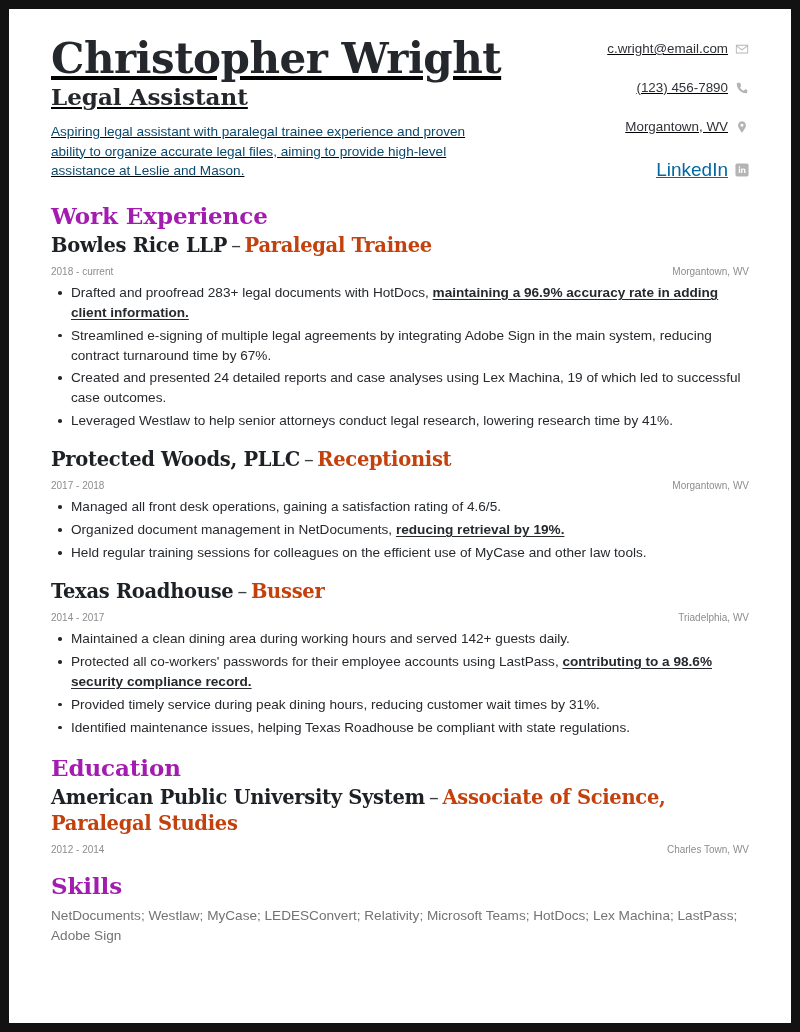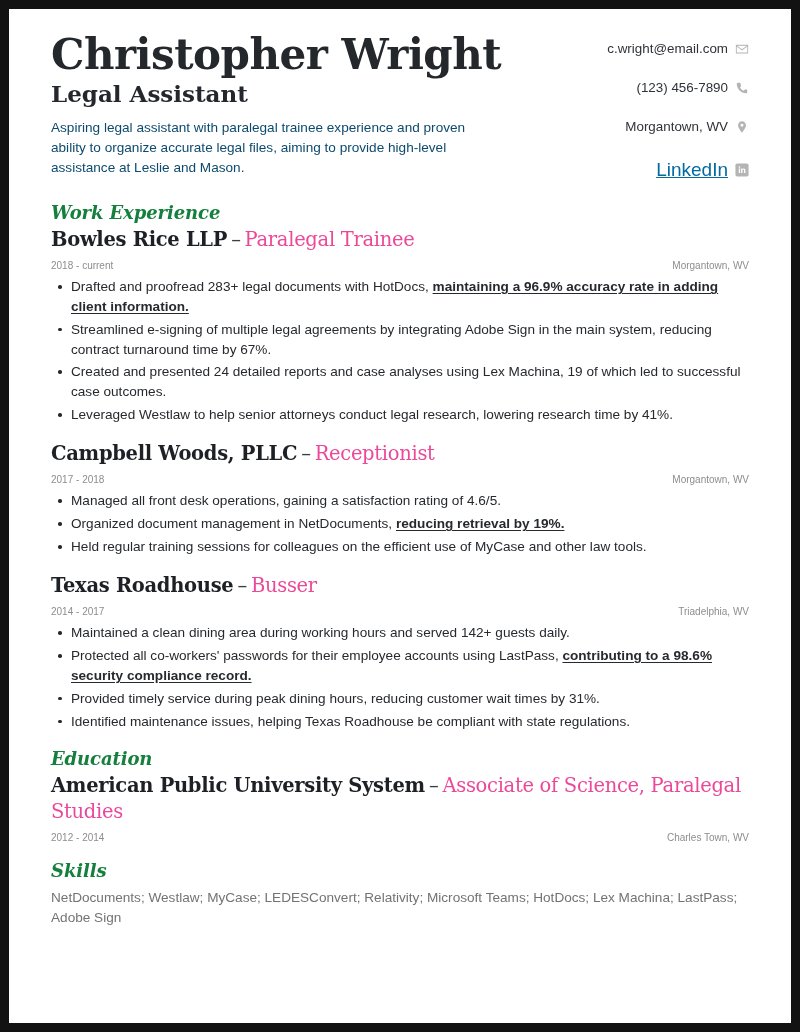--- a/index.html
+++ b/index.html
@@ -17,22 +17,23 @@
     height: 1032px;
     background: #ffffff;
     border: 9px solid #121212;
     padding: 24px 42px 10px 42px;
     overflow: hidden;
   }
 
   
   .header {
     display: flex;
-    align-items: flex-start;
+    align-items: center;
     justify-content: space-between;
+    text-decoration: underline;
   }
   .header-left { flex: 1 1 auto; min-width: 0; }
   .header-right {
     flex: 0 0 auto;
     padding-top: 6px;
     display: flex;
     flex-direction: column;
     align-items: flex-end;
     gap: 18px;
   }
@@ -84,40 +85,39 @@
     color: #0369a1;
     text-decoration: underline;
     font-size: 19px;
   }
 
   
   .section { margin-top: 17px; }
   .section-title {
     font-family: "DejaVu Serif", serif;
     font-weight: 700;
-    font-size: 18px;
-    color: #15803d;
+    font-size: 23px;
+    color: #a21caf;
     letter-spacing: -0.1px;
     margin-bottom: 2px;
-    font-style: italic;
   }
 
   .entry { margin-top: 4px; }
   .entry + .entry { margin-top: 16px; }
 
   .entry-heading {
     font-family: "DejaVu Serif", serif;
     font-size: 19.5px;
     line-height: 1.3;
     color: #1d2024;
     letter-spacing: -0.3px;
   }
   .entry-org { font-weight: 700; }
   .entry-dash { font-weight: 400; color: #3a3d42; padding: 0 4px; }
-  .entry-role { font-weight: 400; color: #ec4899; margin-top: 14px; }
+  .entry-role { font-weight: 700; color: #c2410c; margin-top: 14px; }
 
   .entry-meta {
     display: flex;
     justify-content: space-between;
     align-items: center;
     font-size: 10px;
     color: #8d8d8d;
     margin-top: 8px;
   }
 
@@ -224,21 +224,21 @@
       <ul class="bullets">
         <li><span>Drafted and proofread 283+ legal documents with HotDocs, </span><span class="hl">maintaining a 96.9% accuracy rate in adding client information. </span></li>
         <li><span>Streamlined e-signing of multiple legal agreements by integrating Adobe Sign in the main system, reducing contract turnaround time by 67%.</span></li>
         <li><span>Created and presented 24 detailed reports and case analyses using Lex Machina, 19 of which led to successful case outcomes.</span></li>
         <li><span>Leveraged Westlaw to help senior attorneys conduct legal research, lowering research time by 41%.</span></li>
       </ul>
     </div>
 
     <div class="entry">
       <div class="entry-heading">
-        <span class="entry-org">Campbell Woods, PLLC</span><span class="entry-dash">–</span><span class="entry-role">Receptionist</span>
+        <span class="entry-org">Protected Woods, PLLC</span><span class="entry-dash">–</span><span class="entry-role">Receptionist</span>
       </div>
       <div class="entry-meta">
         <span>2017 - 2018</span>
         <span>Morgantown, WV</span>
       </div>
       <ul class="bullets">
         <li><span>Managed all front desk operations, gaining a satisfaction rating of 4.6/5.</span></li>
         <li><span>Organized document management in NetDocuments, </span><span class="hl">reducing retrieval by 19%.</span></li>
         <li><span>Held regular training sessions for colleagues on the efficient use of MyCase and other law tools.</span></li>
       </ul>

